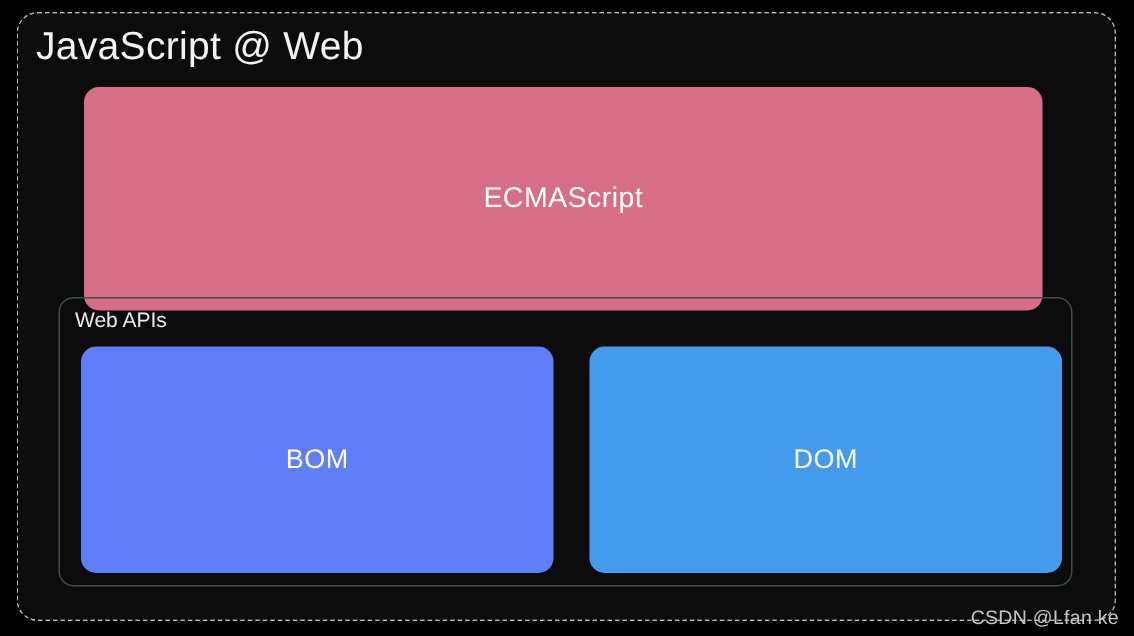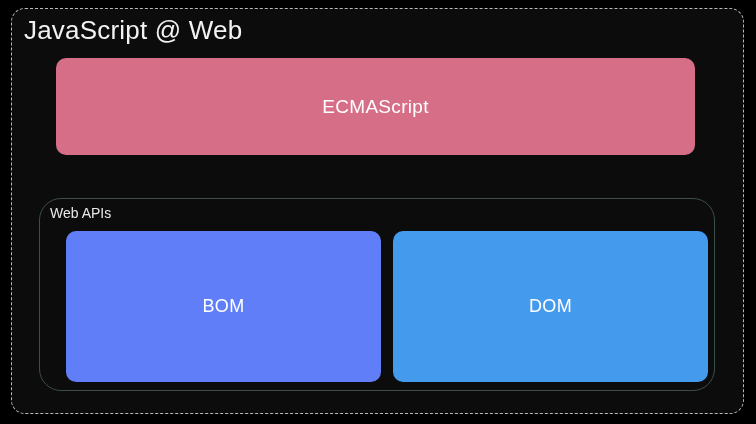--- a/index.html
+++ b/index.html
@@ -44,31 +44,31 @@
   }
   .box-label {
     color: #ffffff;
     font-size: 19px;
     letter-spacing: 0.3px;
   }
   .box-ecma {
     left: 44px;
     top: 49px;
     width: 639px;
-    height: 97px;
+    height: 149px;
   }
   .group {
     position: absolute;
     left: 27px;
     top: 189px;
     width: 676px;
     height: 193px;
     box-sizing: border-box;
     border: 1px solid #3b4f46;
-    border-radius: 22px;
+    border-radius: 10px;
     background: transparent;
     text-align: center;
   }
   .group-title {
     position: absolute;
     left: 10px;
     top: 6px;
     font-size: 14px;
     color: #e9e9e9;
   }
@@ -105,23 +105,24 @@
   <div class="card">
     <div class="card-title">JavaScript @ Web</div>
 
     <div class="box box-ecma" style="background-color: rgb(213, 110, 134);">
       <span class="box-label">ECMAScript</span>
     </div>
 
     <div class="group" style="border-color: rgb(59, 79, 70);">
       <div class="group-title">Web APIs</div>
 
-      <div class="box box-bom" style="background-color: rgb(95, 126, 248); margin-left: 12px;">
+      <div class="box box-bom" style="background-color: rgb(95, 126, 248);">
         <span class="box-label">BOM</span>
       </div>
 
       <div class="box box-dom" style="background-color: rgb(68, 154, 236);">
         <span class="box-label">DOM</span>
       </div>
     </div>
   </div>
 
+  <div class="watermark">CSDN @Lfan ke</div>
 </div>
 
 </body></html>

